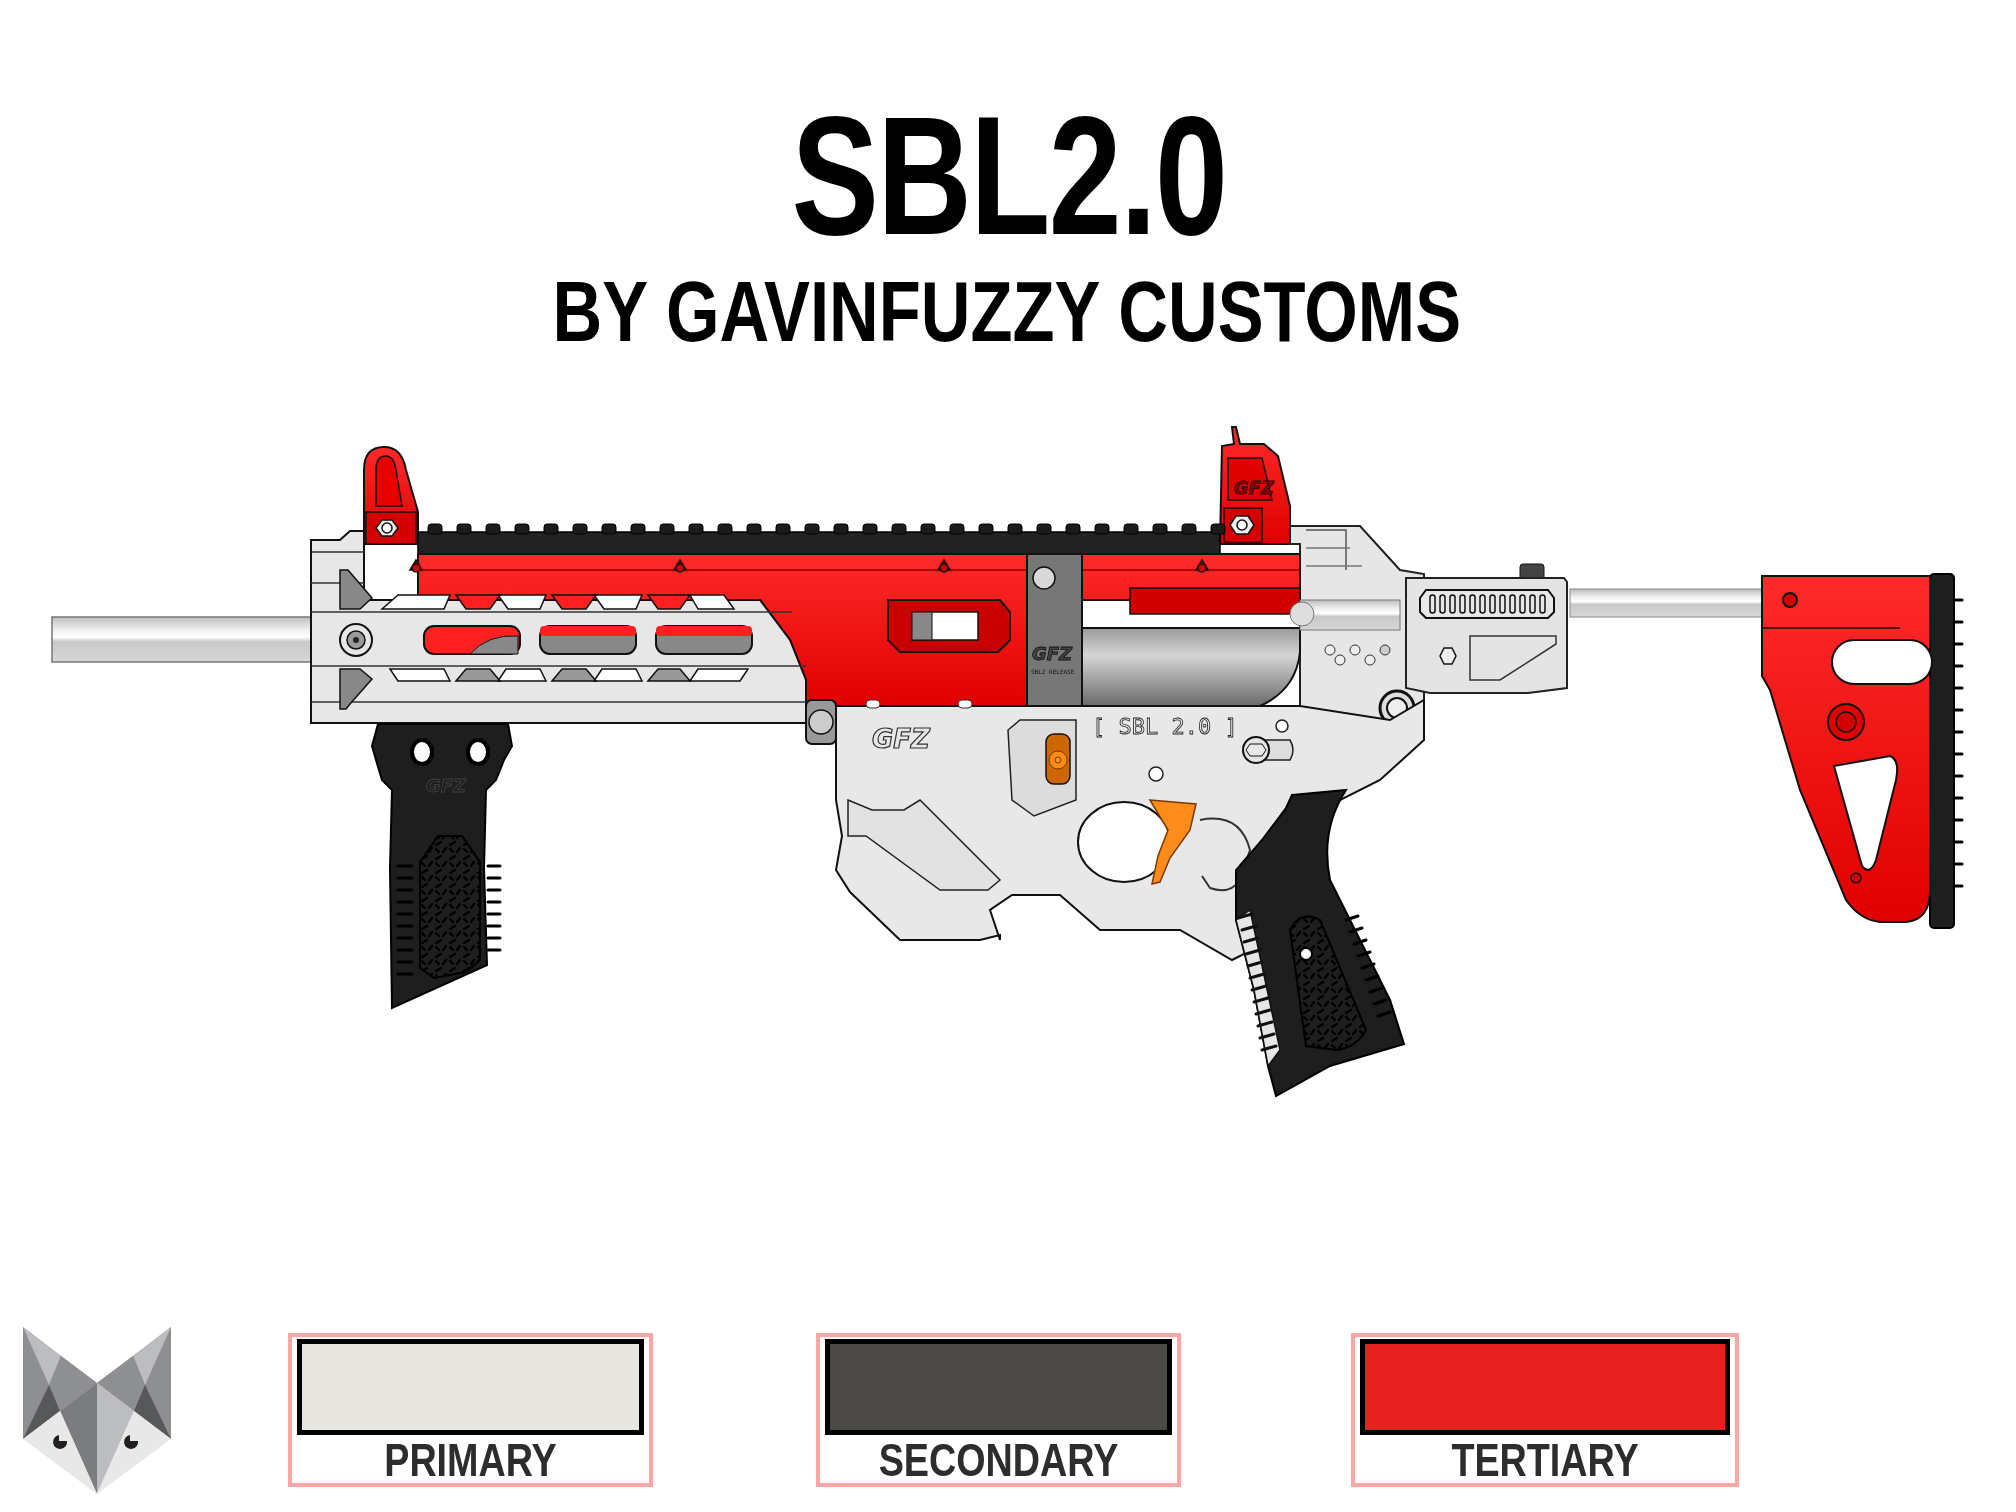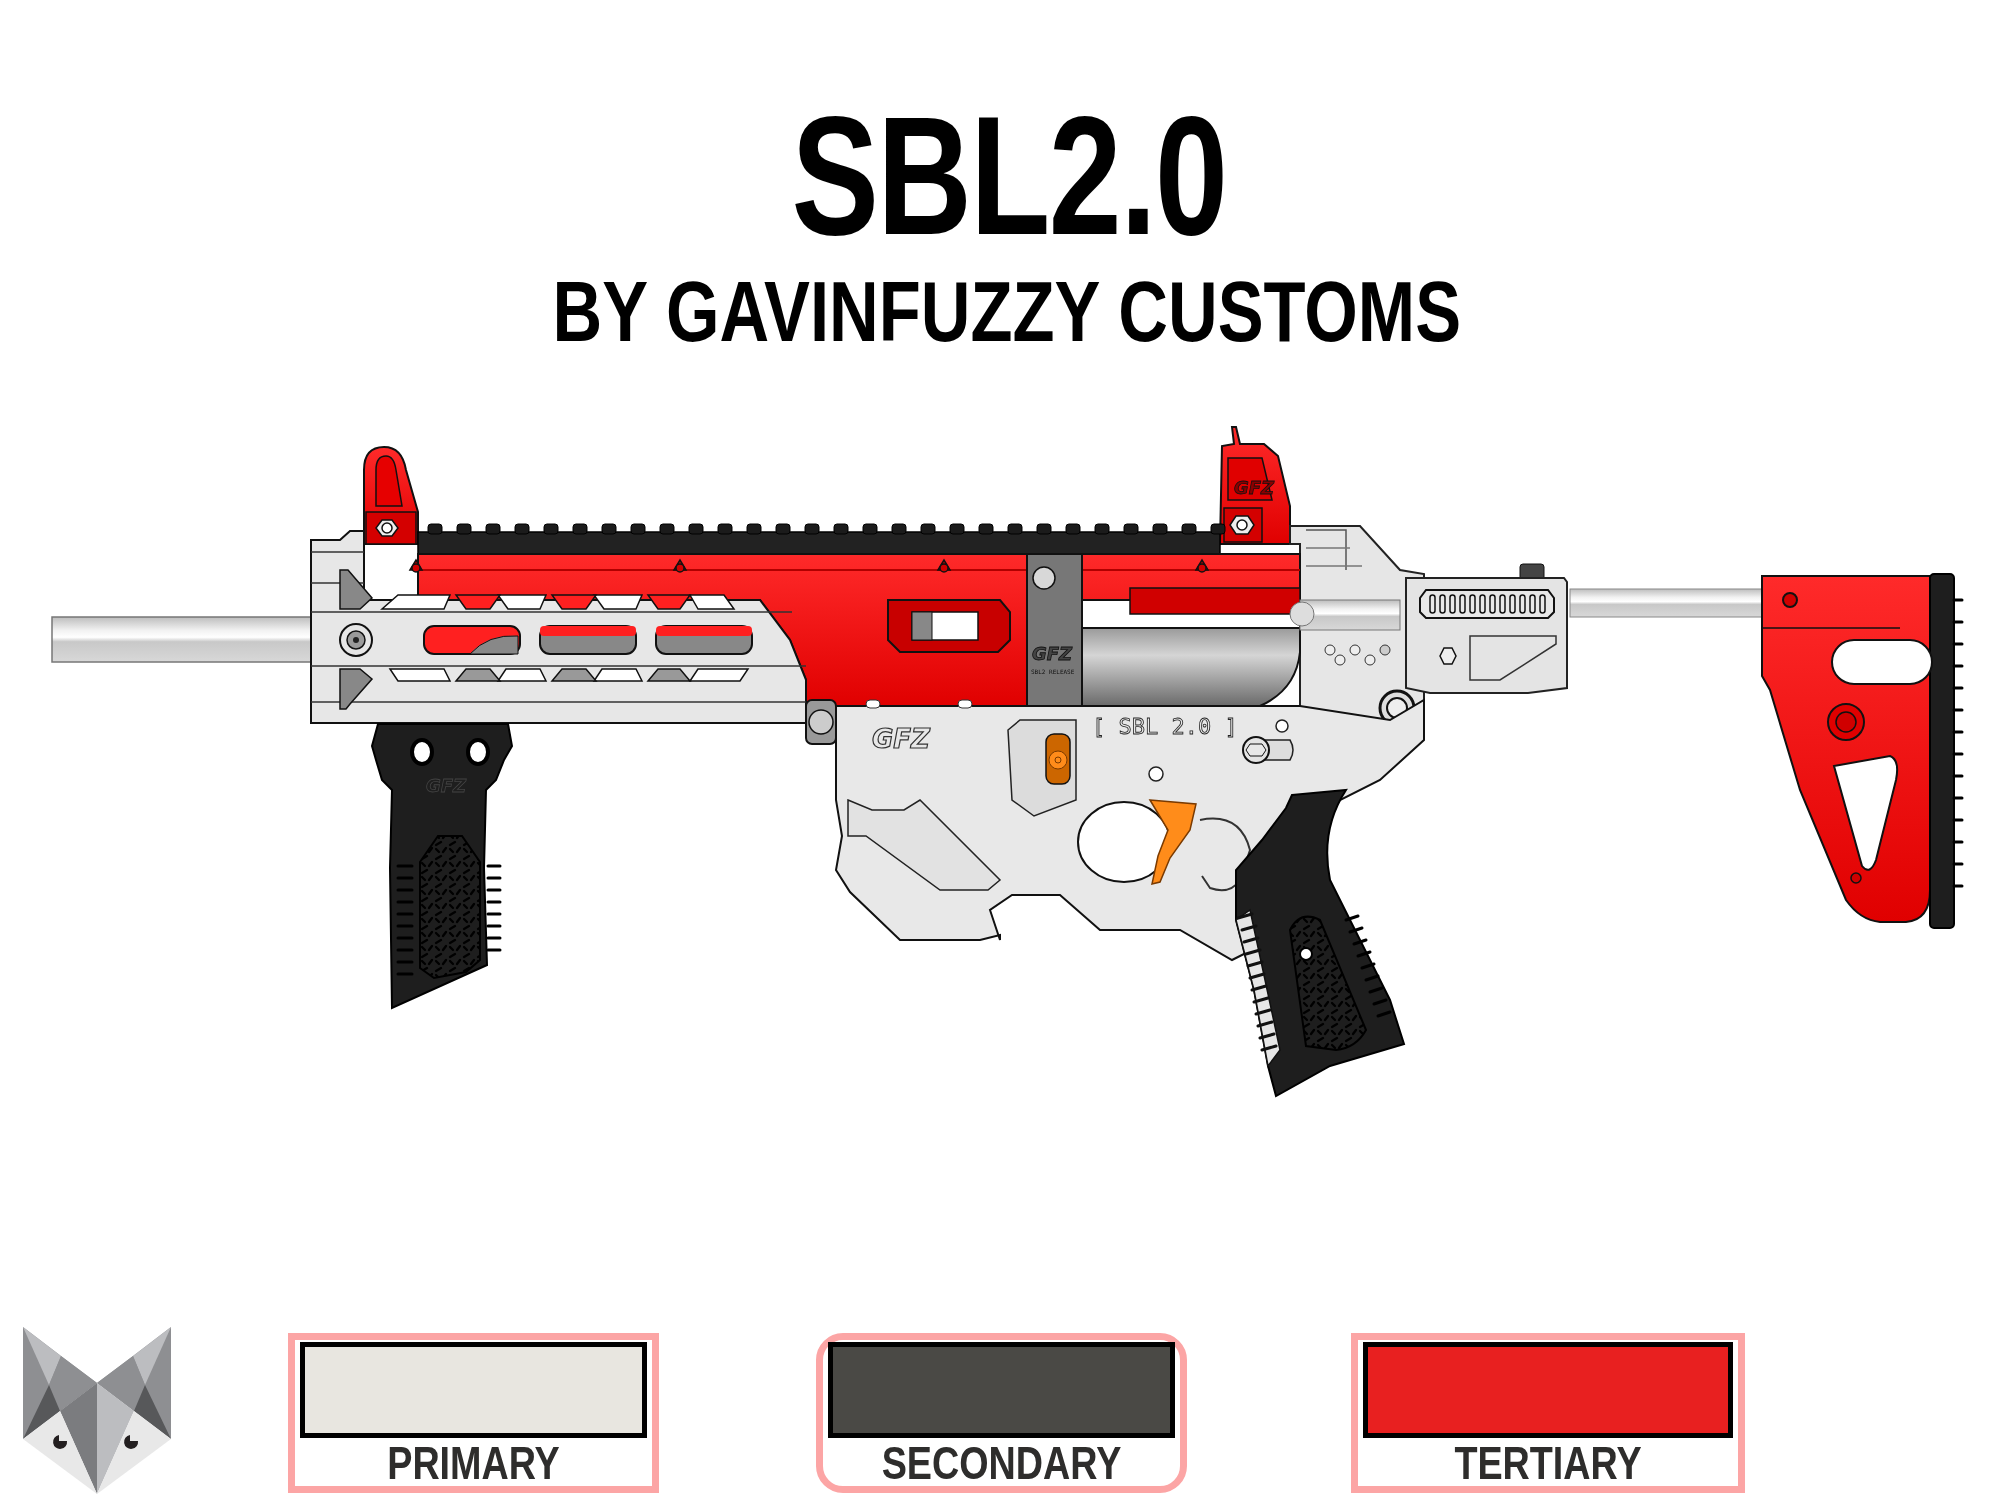--- a/index.html
+++ b/index.html
@@ -1,21 +1,21 @@
 <!DOCTYPE html>
 <html><head>
 <meta charset="utf-8">
 <style>
   html, body { margin:0; padding:0; background:#ffffff; }
   body { width:2016px; height:1512px; position:relative; overflow:hidden; font-family:"Liberation Sans", sans-serif; }
   .title { position:absolute; left:0; width:2016px; top:92px; font-size:168px; font-weight:bold; color:#000; line-height:1; letter-spacing:-2px; transform:scaleX(0.78); transform-origin:1012px 0; text-align:center; }
   .subtitle { position:absolute; left:0; width:2016px; top:268px; font-size:86px; font-weight:bold; color:#000; line-height:1; transform:scaleX(0.80); transform-origin:1002px 0; text-align:center; }
   .blaster { position:absolute; left:0; top:0; width:2016px; height:1512px; }
   .logo { position:absolute; left:23px; top:1327px; width:148px; height:167px; }
-  .swatch { position:absolute; top:1333px; width:357px; height:146px; border:7px solid #fca5a5; background:#fff; }
+  .swatch { position:absolute; top:1333px; width:357px; height:146px; border:4px solid #fca5a5; background:#fff; }
   .swatch .inner { position:absolute; left:5px; top:2px; right:5px; height:86px; border:5px solid #000; }
   .swatch .label { position:absolute; left:0; right:0; top:100px; text-align:center; font-size:46px; font-weight:bold; color:#2e2d2c; line-height:46px; transform:scaleX(0.82); }
   .emboss { font-family:"DejaVu Sans", sans-serif; font-weight:bold; font-style:italic; }
 </style>
 </head>
 <body>
 
 <div class="title">SBL2.0</div>
 <div class="subtitle">BY GAVINFUZZY CUSTOMS</div>
 
@@ -338,20 +338,20 @@
   <polygon points="0,112 37,84 74,167" fill="#e8e8e8"></polygon>
   <polygon points="148,112 111,84 74,167" fill="#e8e8e8"></polygon>
   <path d="M36 108 A7 7 0 1 0 44 114 L36 114 Z" fill="#231f20"></path>
   <path d="M107 108 A7 7 0 1 0 115 114 L107 114 Z" fill="#231f20"></path>
 </svg>
 
 <div class="swatch" style="left:288px;">
   <div class="inner" style="background:#e8e6e0;"></div>
   <div class="label">PRIMARY</div>
 </div>
-<div class="swatch" style="left:816px;border-radius:27px;">
+<div class="swatch" style="left:816px;">
   <div class="inner" style="background:#4a4945;"></div>
   <div class="label">SECONDARY</div>
 </div>
 <div class="swatch" style="left:1351px;padding-left:23px;">
   <div class="inner" style="background:#e82020;"></div>
   <div class="label">TERTIARY</div>
 </div>
 
 </body></html>

